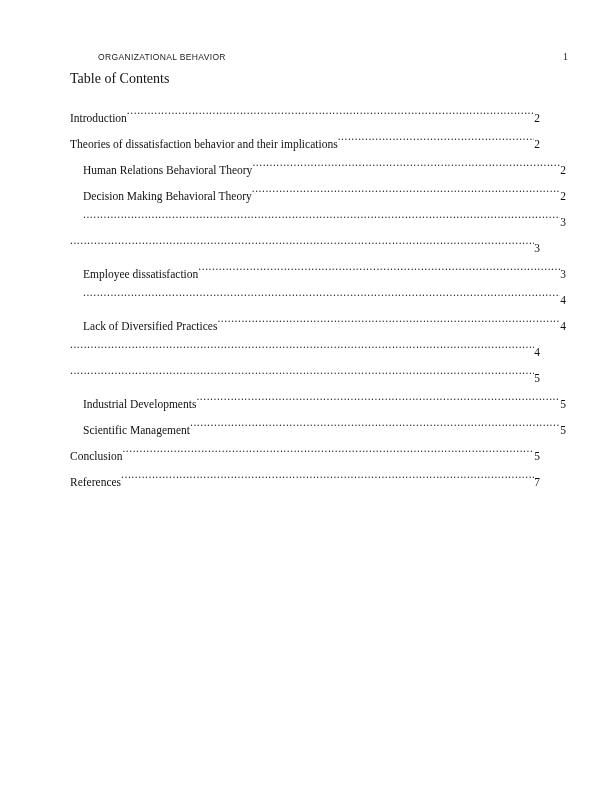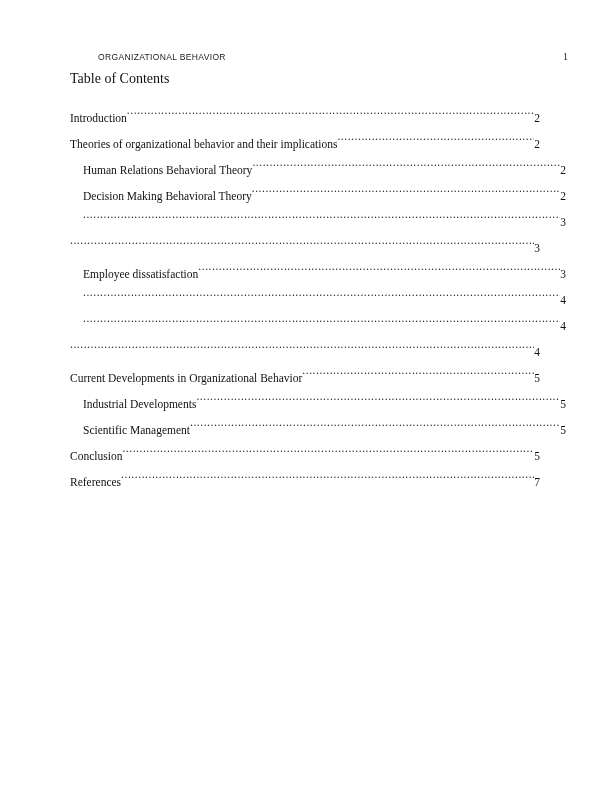--- a/index.html
+++ b/index.html
@@ -122,21 +122,21 @@
 
   <div class="toc-title">Table of Contents</div>
 
   <ul class="toc-list" id="toc-list">
       <li class="toc-entry level-1">
         <span class="entry-label">Introduction</span>
         <span class="entry-leader"></span>
         <span class="entry-page">2</span>
       </li>
       <li class="toc-entry level-1">
-        <span class="entry-label">Theories of organizational behavior and their implications</span>
+        <span class="entry-label">Theories of dissatisfaction behavior and their implications</span>
         <span class="entry-leader"></span>
         <span class="entry-page">2</span>
       </li>
       <li class="toc-entry level-2">
         <span class="entry-label">Human Relations Behavioral Theory</span>
         <span class="entry-leader"></span>
         <span class="entry-page">2</span>
       </li>
       <li class="toc-entry level-2">
         <span class="entry-label">Decision Making Behavioral Theory</span>
@@ -154,29 +154,29 @@
       <li class="toc-entry level-2">
         <span class="entry-label">Employee dissatisfaction</span>
         <span class="entry-leader"></span>
         <span class="entry-page">3</span>
       </li>
       <li class="toc-entry level-2">
         <span class="entry-leader"></span>
         <span class="entry-page">4</span>
       </li>
       <li class="toc-entry level-2">
+        <span class="entry-label">Lack of Diversified Practices</span>
         <span class="entry-leader"></span>
         <span class="entry-page">4</span>
       </li>
       <li class="toc-entry level-1">
         <span class="entry-leader"></span>
         <span class="entry-page">4</span>
       </li>
       <li class="toc-entry level-1">
-        <span class="entry-label">Current Developments in Organizational Behavior</span>
         <span class="entry-leader"></span>
         <span class="entry-page">5</span>
       </li>
       <li class="toc-entry level-2">
         <span class="entry-label">Industrial Developments</span>
         <span class="entry-leader"></span>
         <span class="entry-page">5</span>
       </li>
       <li class="toc-entry level-2">
         <span class="entry-label">Scientific Management</span>

